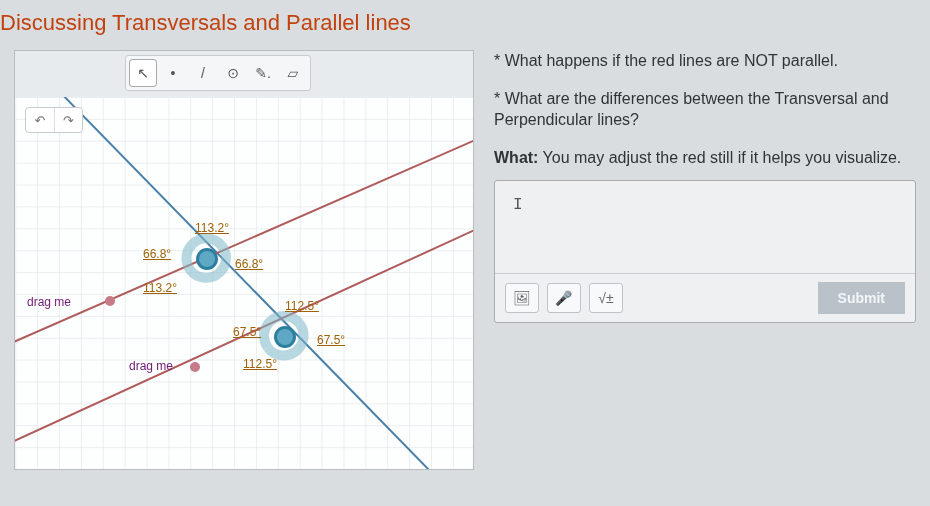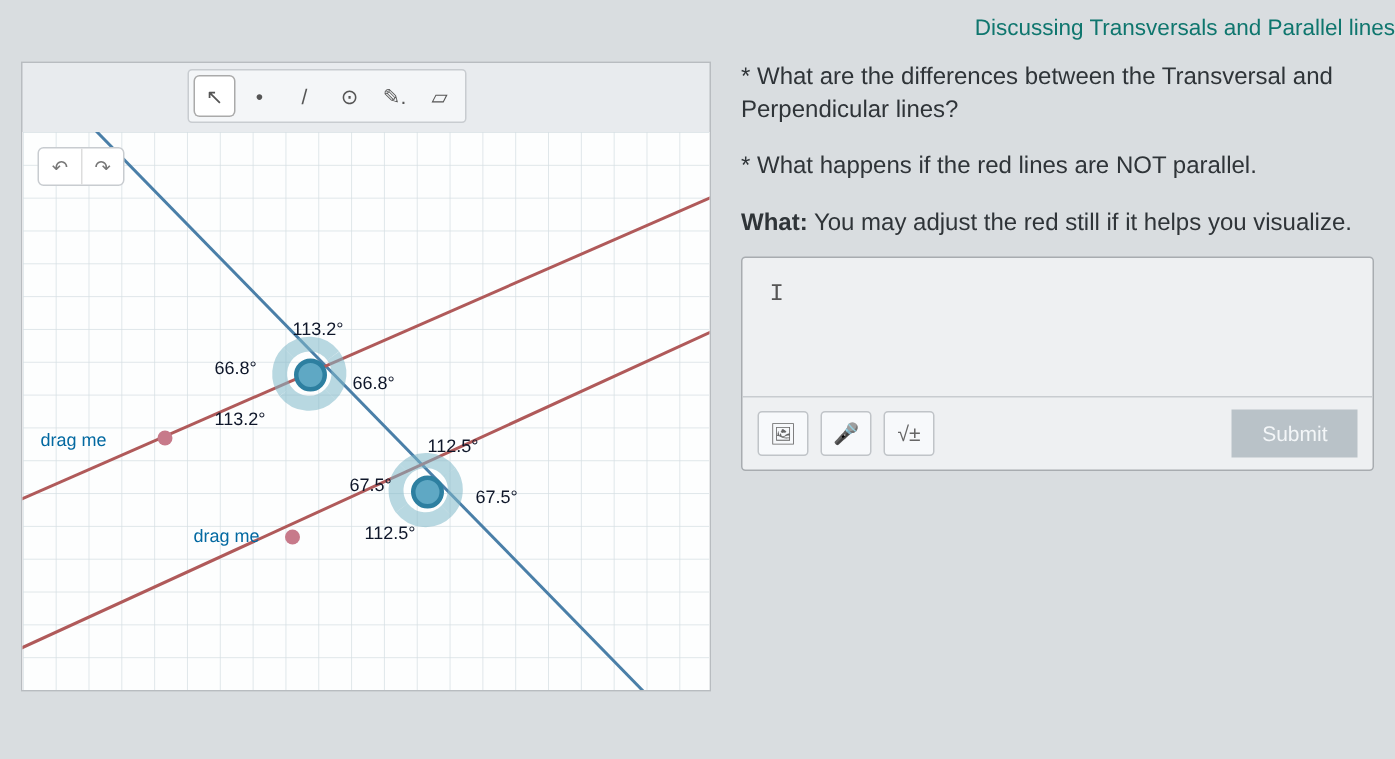--- a/index.html
+++ b/index.html
@@ -5,23 +5,23 @@
   * { box-sizing: border-box; margin: 0; padding: 0; }
   body {
     width: 930px; height: 506px;
     background: #d9dde0;
     font-family: Arial, Helvetica, sans-serif;
     color: #333;
     overflow: hidden;
     position: relative;
   }
   .title {
-    text-align: right;
-    font-size: 15px;
-    color: #0f766e;
+    text-align: left;
+    font-size: 22px;
+    color: #c2410c;
     padding: 10px 0 14px;
   }
   .main {
     display: flex;
     padding: 0 14px;
     gap: 20px;
   }
   
   .geo {
     width: 460px;
@@ -66,28 +66,29 @@
   .ur-btn + .ur-btn { border-left: 1px solid #ddd; }
   .canvas {
     position: absolute;
     top: 46px; left: 0; right: 0; bottom: 0;
     background: #fdfefe;
   }
   .canvas svg { width: 100%; height: 100%; display:block; }
   .angle-label {
     position: absolute;
     font-size: 12px;
-    color: #0f172a;
+    color: #a16207;
     white-space: nowrap;
     z-index: 20;
+    text-decoration: underline;
   }
   .drag-label {
     position: absolute;
     font-size: 12px;
-    color: #0369a1;
+    color: #701a75;
     z-index: 20;
   }
   .pt {
     position:absolute; width:22px; height:22px;
     border-radius:50%;
     background:#5fa8c4;
     border:3px solid #2d7fa0;
     transform: translate(-50%,-50%);
     z-index:15;
     cursor:grab;
@@ -140,20 +141,21 @@
   }
   .spacer { flex:1; }
   .submit {
     border: none;
     background: #b9c2c8;
     color: #f3f6f8;
     padding: 8px 20px;
     border-radius: 0;
     font-size: 14px;
     cursor:pointer;
+    font-weight:bold;
   }
 </style>
 </head>
 <body>
 
 <div class="title">Discussing Transversals and Parallel lines</div>
 
 <div class="main">
 
   <div class="geo">
@@ -211,22 +213,22 @@
       <div class="angle-label" style="left:218px; top:228px;">67.5°</div>
       <div class="angle-label" style="left:302px; top:236px;">67.5°</div>
       <div class="angle-label" style="left:228px; top:260px;">112.5°</div>
 
       <div class="drag-label" style="left:12px; top:198px;">drag me</div>
       <div class="drag-label" style="left:114px; top:262px;">drag me</div>
     </div>
   </div>
 
   <div class="qside">
+    <div class="q">* What happens if the red lines are NOT parallel.</div>
     <div class="q">* What are the differences between the Transversal and Perpendicular lines?</div>
-    <div class="q">* What happens if the red lines are NOT parallel.</div>
     <div class="hint">
       <b>What:</b><span> You may adjust the red still if it helps you visualize.</span>
     </div>
     <div class="answer-area">
       <div class="answer-text" contenteditable="true" style="">I</div>
       <div class="answer-tools">
         <div class="at-btn">
           <span>🖼</span>
         </div>
         <div class="at-btn">

